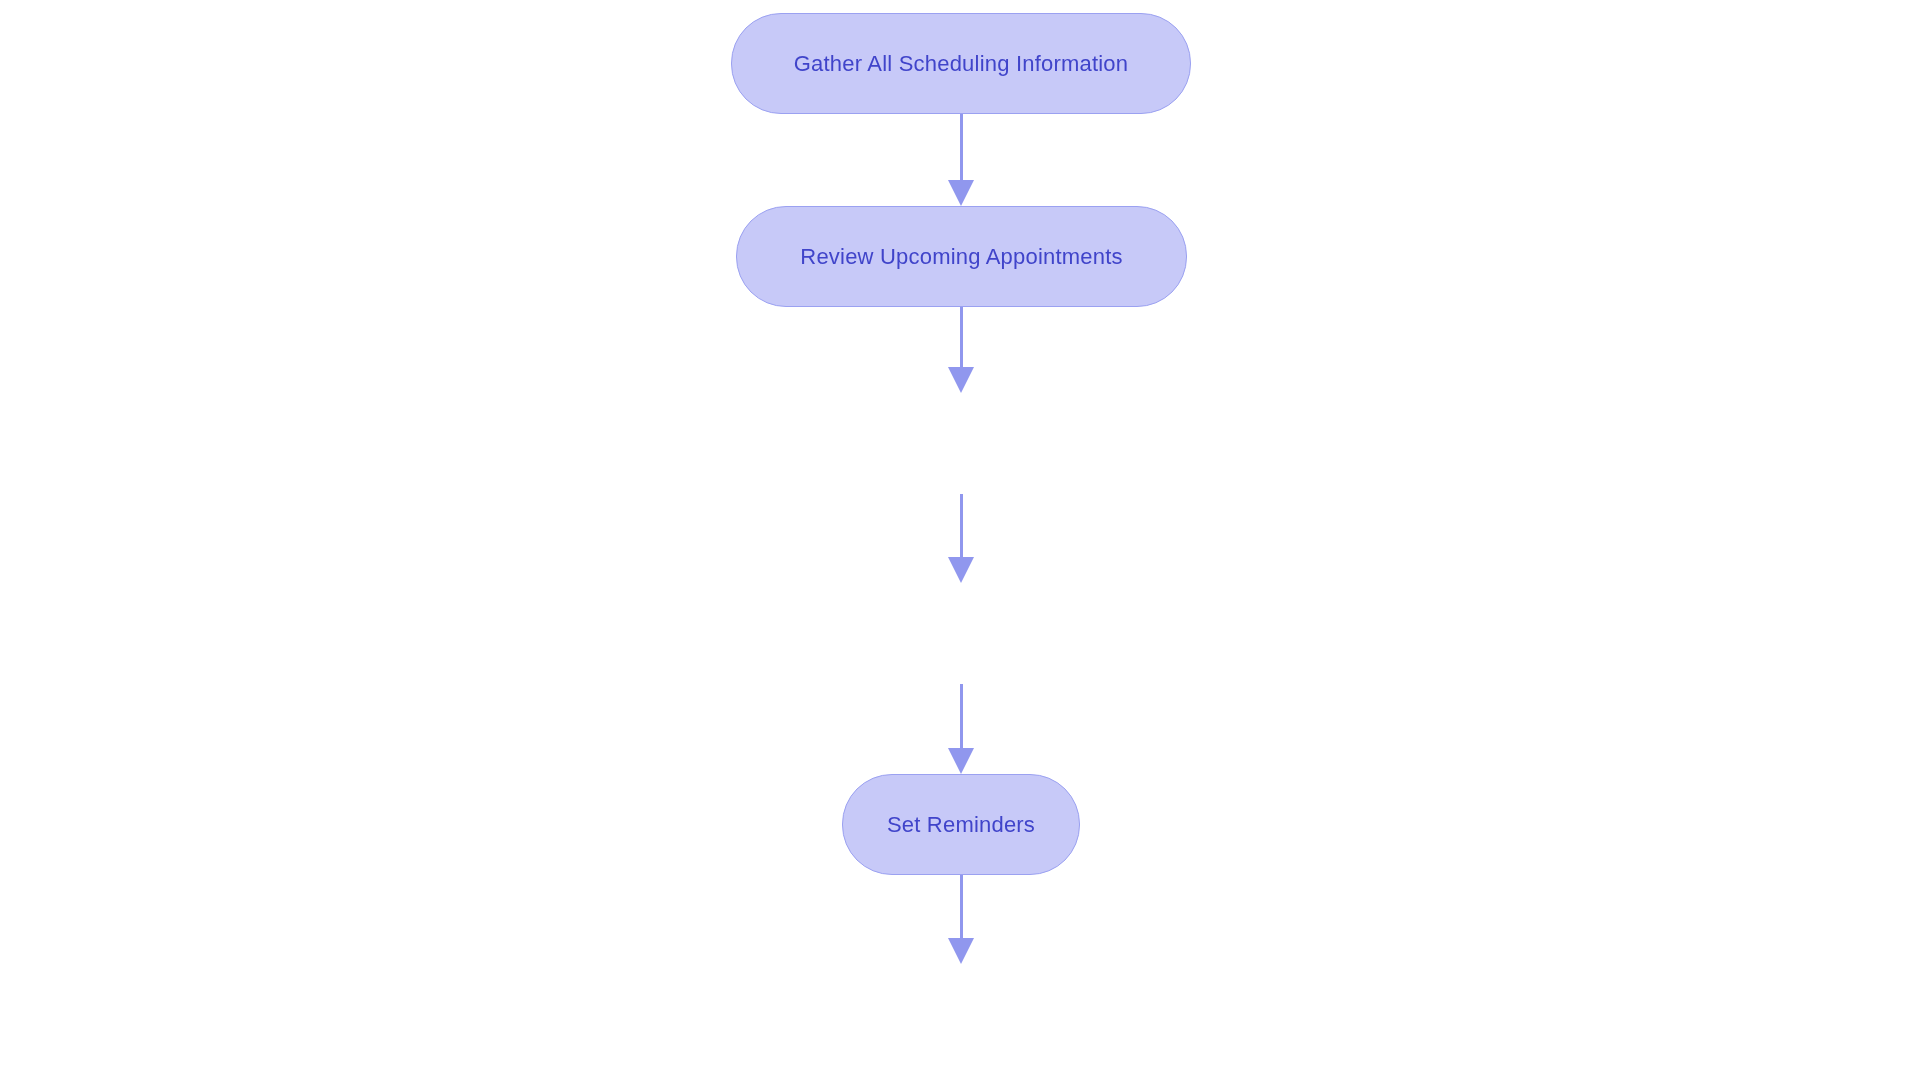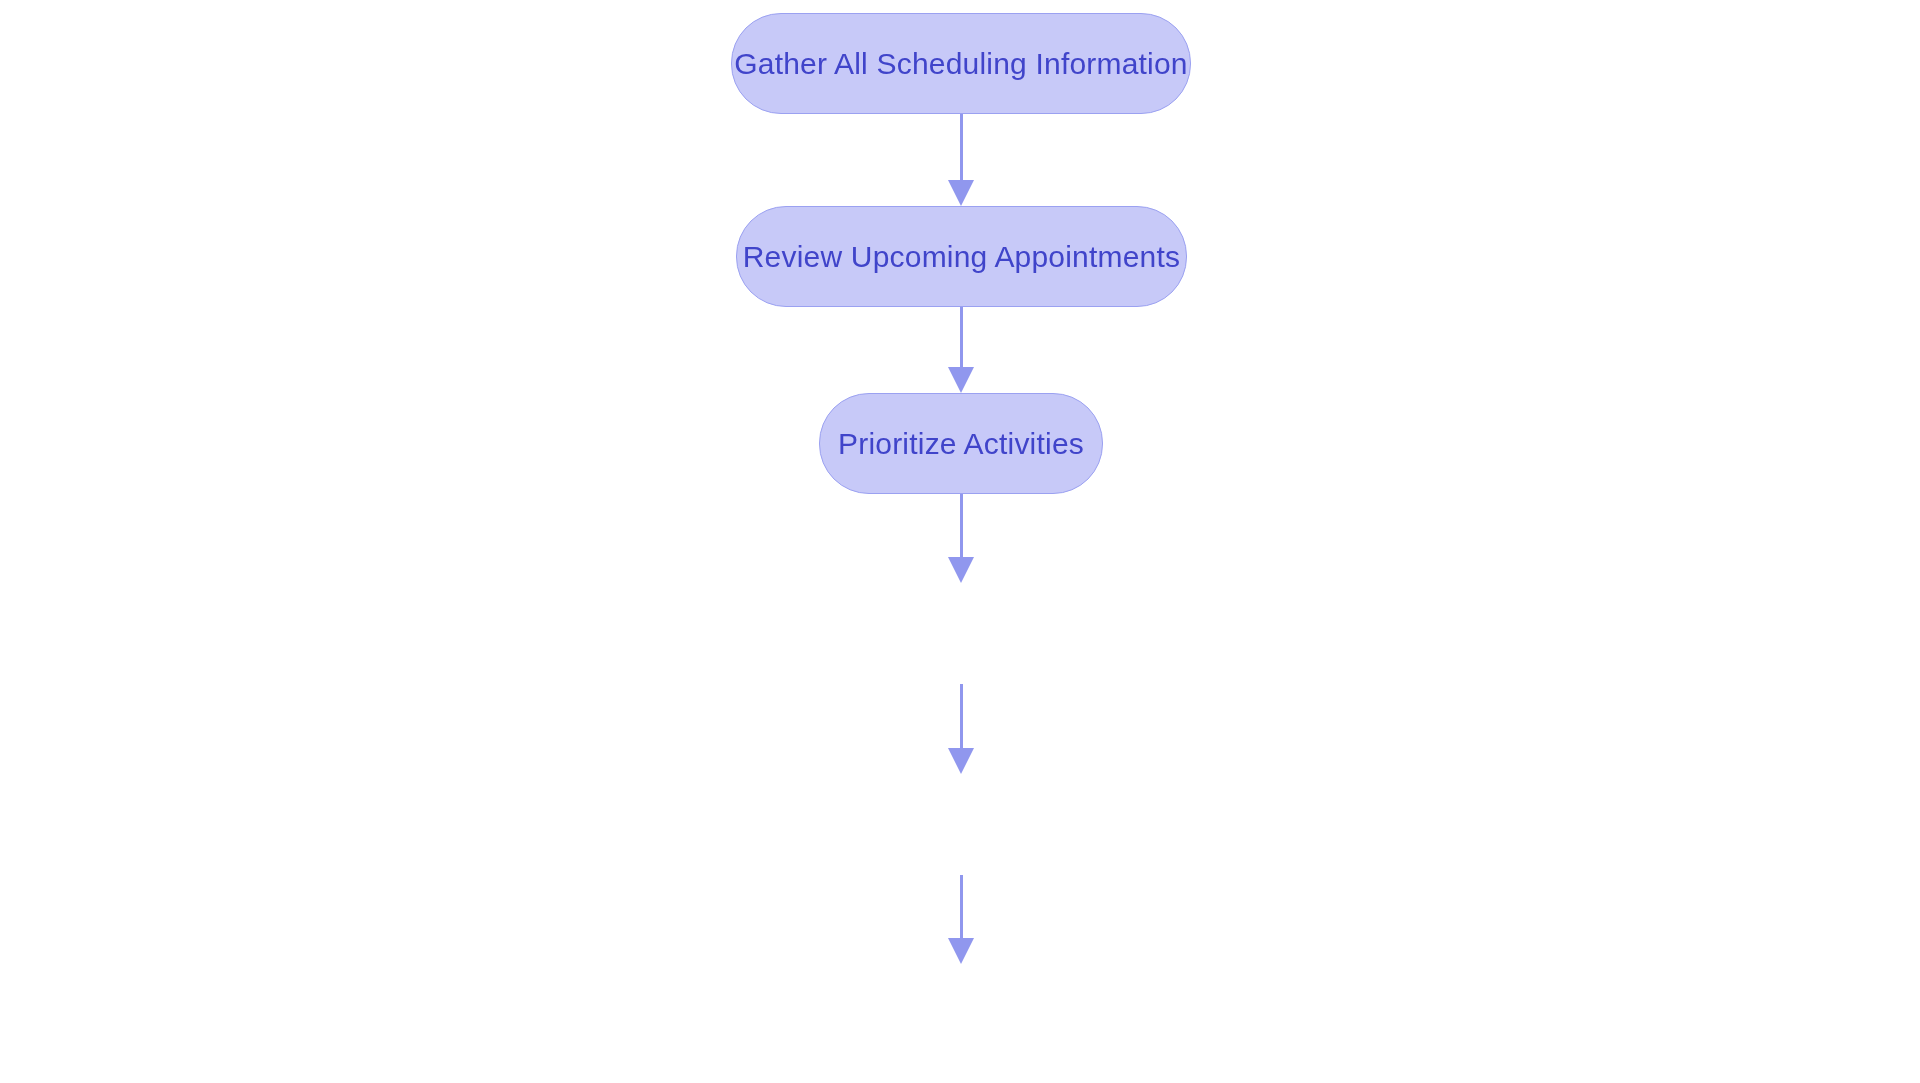--- a/index.html
+++ b/index.html
@@ -23,21 +23,21 @@
     box-sizing:border-box;
     background:var(--node-fill);
     border:1.5px solid var(--node-border);
     border-radius:50px;
     display:flex;
     align-items:center;
     justify-content:center;
   }
   .node-label{
     color:var(--node-text);
-    font-size:30px;
+    font-size:22px;
     font-weight:500;
     letter-spacing:.2px;
     white-space:nowrap;
     text-align:center;
   }
   
   .n1{top:13px;  left:731px; width:460px;}
   .n2{top:206px; left:736px; width:451px;}
   .n3{top:393px; left:819px; width:284px;}
   .n4{top:583px; left:827px; width:269px;}
@@ -82,35 +82,35 @@
 
   <div class="node n2">
     <span class="node-label">Review Upcoming Appointments</span>
   </div>
 
   <div class="arrow a2">
     <div class="arrow-line"></div>
     <div class="arrow-head"></div>
   </div>
 
-  <div class="node n3">
-    <span class="node-label">Prioritize Activities</span>
-  </div>
 
   <div class="arrow a3">
     <div class="arrow-line"></div>
     <div class="arrow-head"></div>
   </div>
 
 
   <div class="arrow a4">
     <div class="arrow-line"></div>
     <div class="arrow-head"></div>
   </div>
 
+  <div class="node n5">
+    <span class="node-label">Set Reminders</span>
+  </div>
 
   <div class="arrow a5">
     <div class="arrow-line"></div>
     <div class="arrow-head"></div>
   </div>
 
 
 </div>
 
 </body></html>

